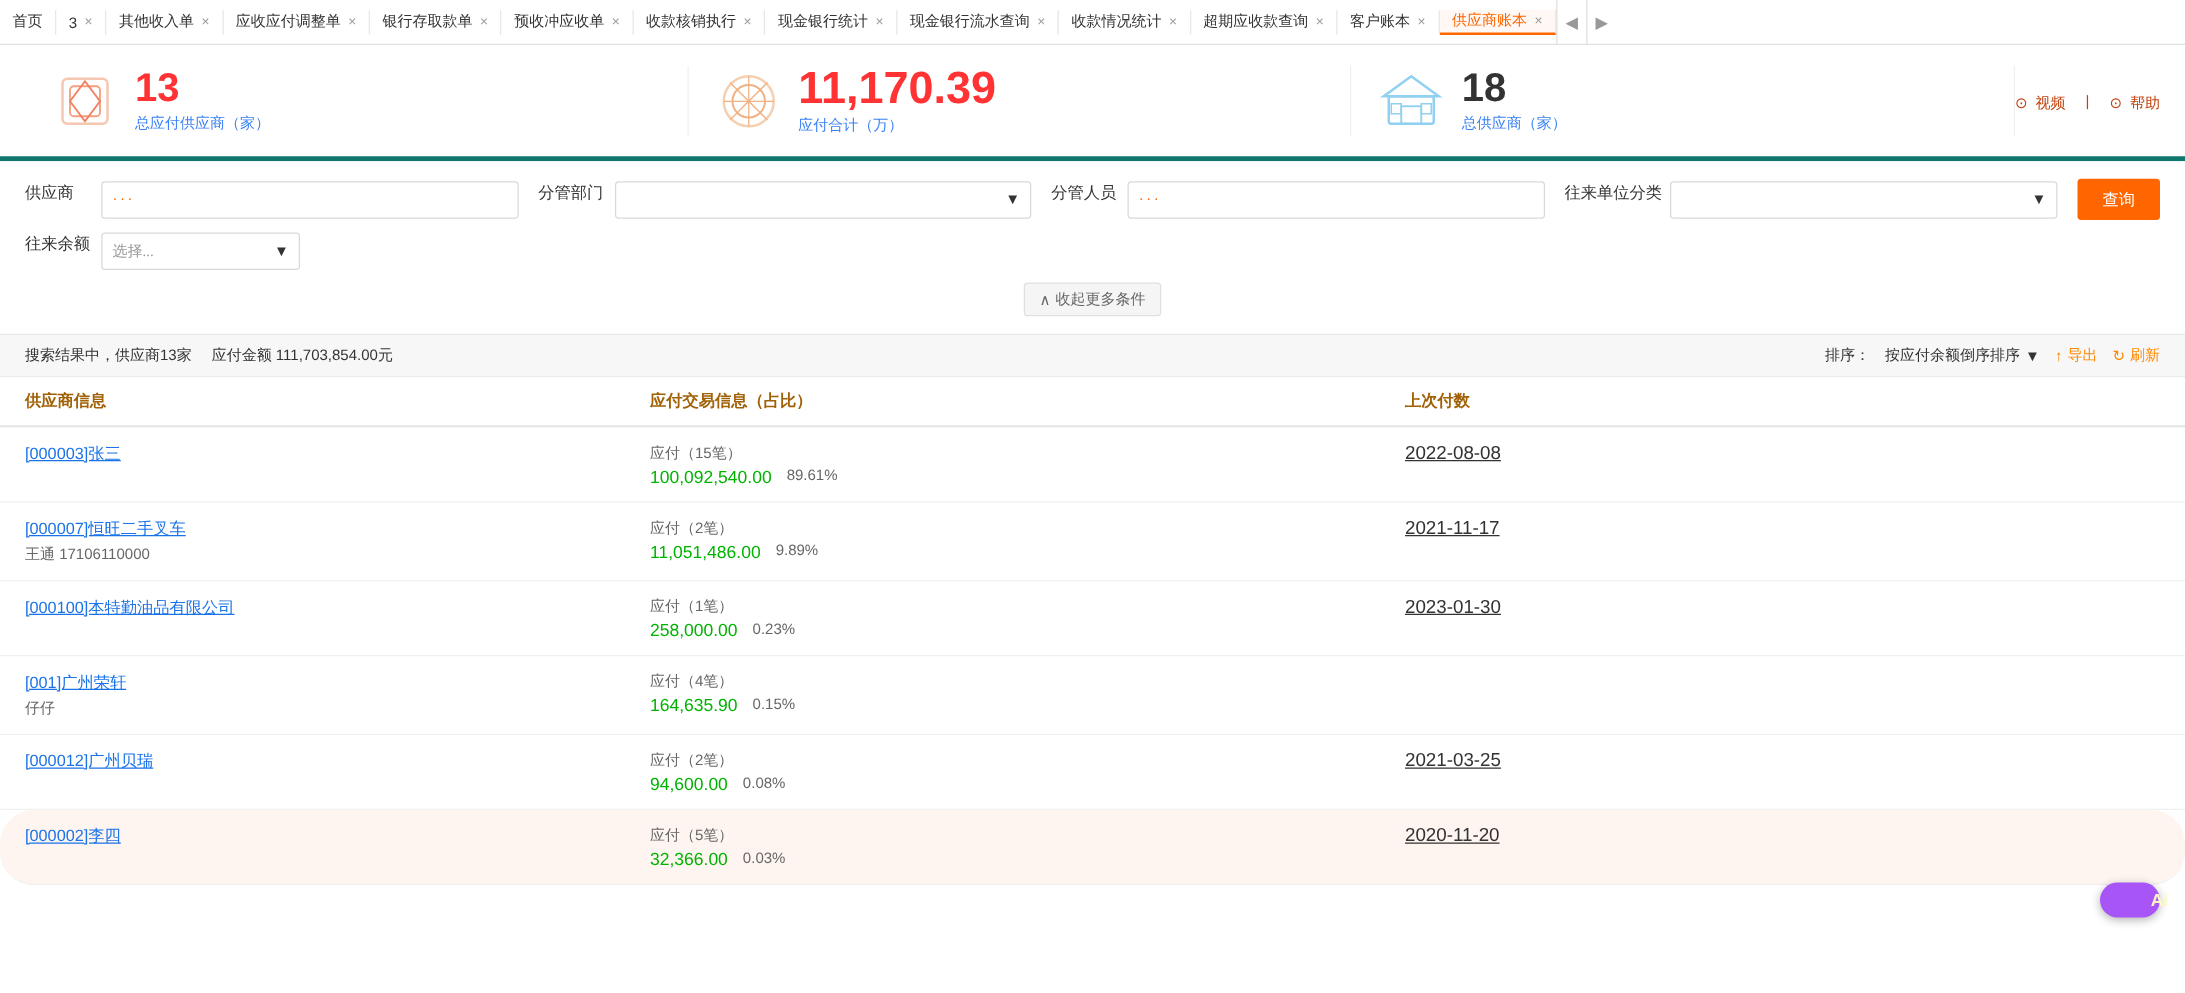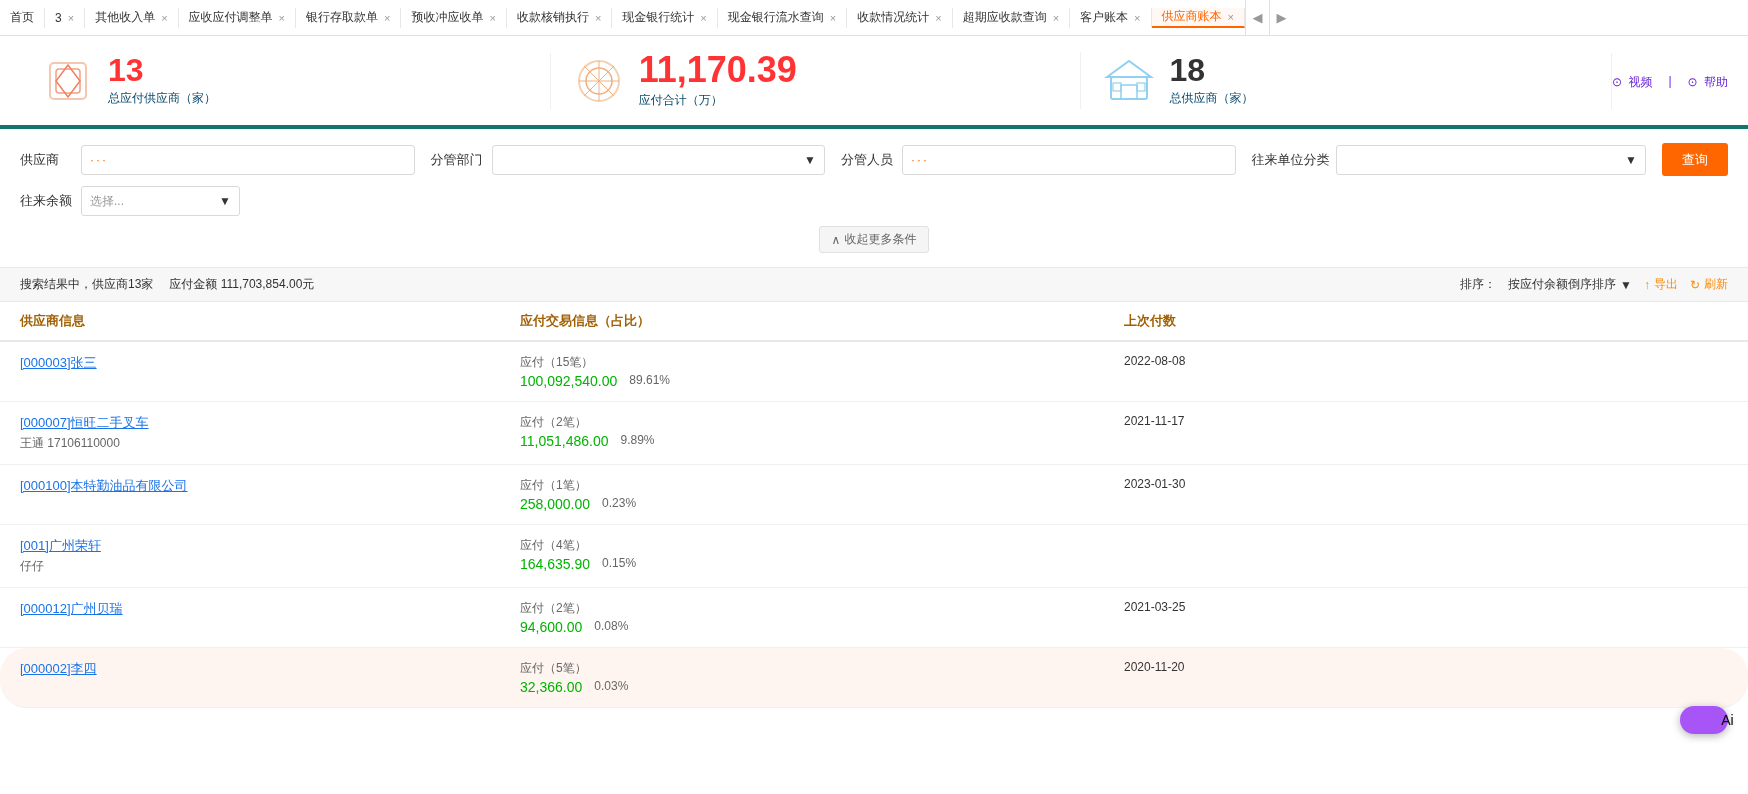--- a/index.html
+++ b/index.html
@@ -53,42 +53,43 @@
       width: 56px;
       height: 56px;
       display: flex;
       align-items: center;
       justify-content: center;
     }
     .summary-icon svg { width: 52px; height: 52px; }
     .summary-info {}
     .summary-number { font-size: 32px; font-weight: bold; color: #ff3333; line-height: 1; }
     .summary-number.large { font-size: 36px; }
-    .summary-label { font-size: 12px; color: #0c4a6e; margin-top: 4px; }
+    .summary-label { font-size: 12px; color: #3b82f6; margin-top: 4px; }
     .summary-right { margin-left: auto; display: flex; gap: 16px; font-size: 12px; color: #666; align-items: flex-start; padding-top: 4px; }
-    .summary-right span { cursor: pointer; color: #6d28d9; }
+    .summary-right span { cursor: pointer; color: #c2410c; }
     .summary-divider { color: #ccc; }
 
     
     .filter-area {
       background: #fff;
       padding: 14px 20px 10px;
       border-bottom: 1px solid #e8e8e8;
     }
     .filter-row {
       display: flex;
       align-items: center;
       gap: 16px;
       margin-bottom: 10px;
     }
     .filter-item {
       display: flex;
-      align-items: center;
+      align-items: flex-start;
       gap: 6px;
       flex: 1;
+      font-family: Liberation Serif, serif;
     }
     .filter-label { font-size: 13px; color: #333; white-space: nowrap; min-width: 55px; }
     .filter-input {
       flex: 1;
       height: 30px;
       border: 1px solid #d9d9d9;
       border-radius: 3px;
       padding: 0 8px;
       font-size: 12px;
       color: #999;
@@ -198,21 +199,21 @@
       color: #1a73e8;
       text-decoration: underline;
       cursor: pointer;
       font-size: 13px;
     }
     .supplier-sub { font-size: 12px; color: #666; margin-top: 3px; }
     .tx-label { font-size: 12px; color: #666; }
     .tx-amount { color: #00b300; font-size: 14px; font-weight: 500; margin-top: 2px; cursor: pointer; }
     .tx-percent { color: #666; font-size: 12px; margin-left: 12px; }
     .tx-row { display: flex; align-items: center; gap: 0; }
-    .last-pay { color: #333; font-size: 12px; }
+    .last-pay { color: #333; font-size: 15px; text-decoration: underline; }
 
     
     .main-scroll { height: calc(794px - 36px - 90px - 120px - 40px); overflow-y: auto; }
     .main-scroll::-webkit-scrollbar { width: 6px; }
     .main-scroll::-webkit-scrollbar-thumb { background: #ccc; border-radius: 3px; }
   </style>
 </head>
 <body>
 
 <div class="top-nav">
@@ -501,14 +502,14 @@
           <span class="tx-amount">32,366.00</span>
           <span class="tx-percent">0.03%</span>
         </div>
       </div>
       <div class="last-pay">2020-11-20</div>
     </div>
   </div>
 </div>
 
 <div style="position:fixed; bottom:60px; right:20px; width:48px; height:28px; background:#a855f7; border-radius:14px; display:flex; align-items:center; justify-content:center; cursor:pointer; box-shadow: 0 2px 8px rgba(0,0,0,0.3);">
-  <span style="color:#000000; font-size:14px; font-weight:normal;margin-left:47px;">Ai</span>
+  <span style="color:#fef9c3; font-size:14px; font-weight:bold;margin-left:47px;">Ai</span>
 </div>
 
 </body></html>

